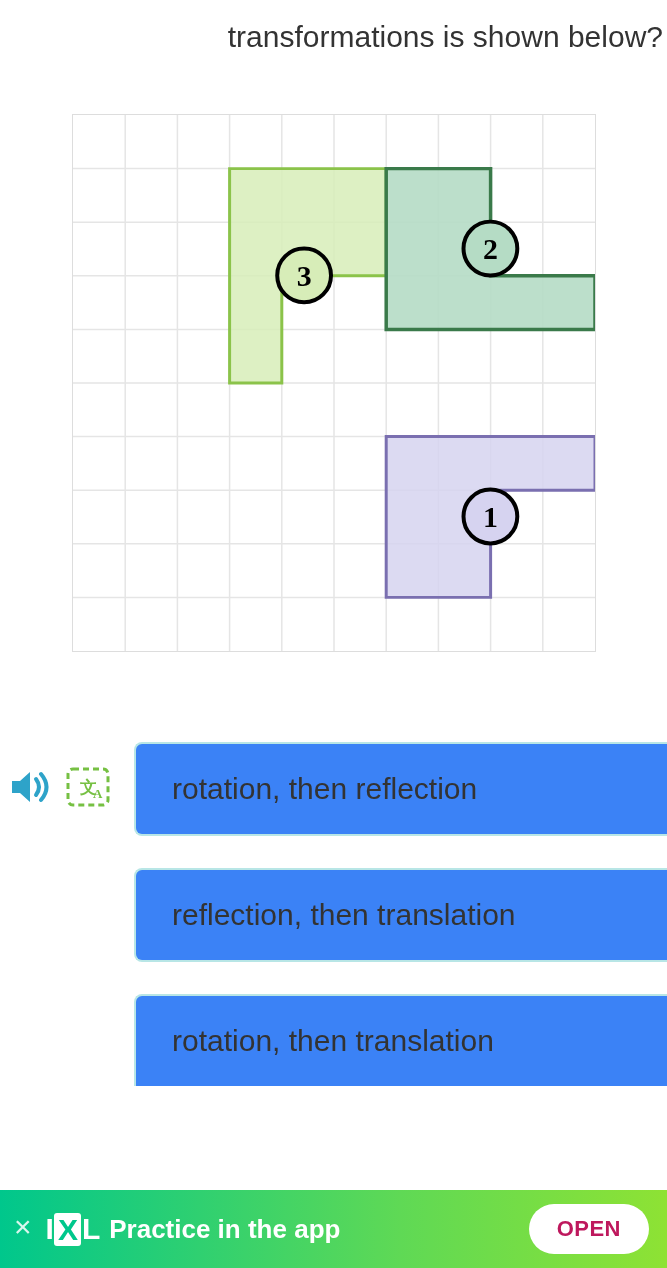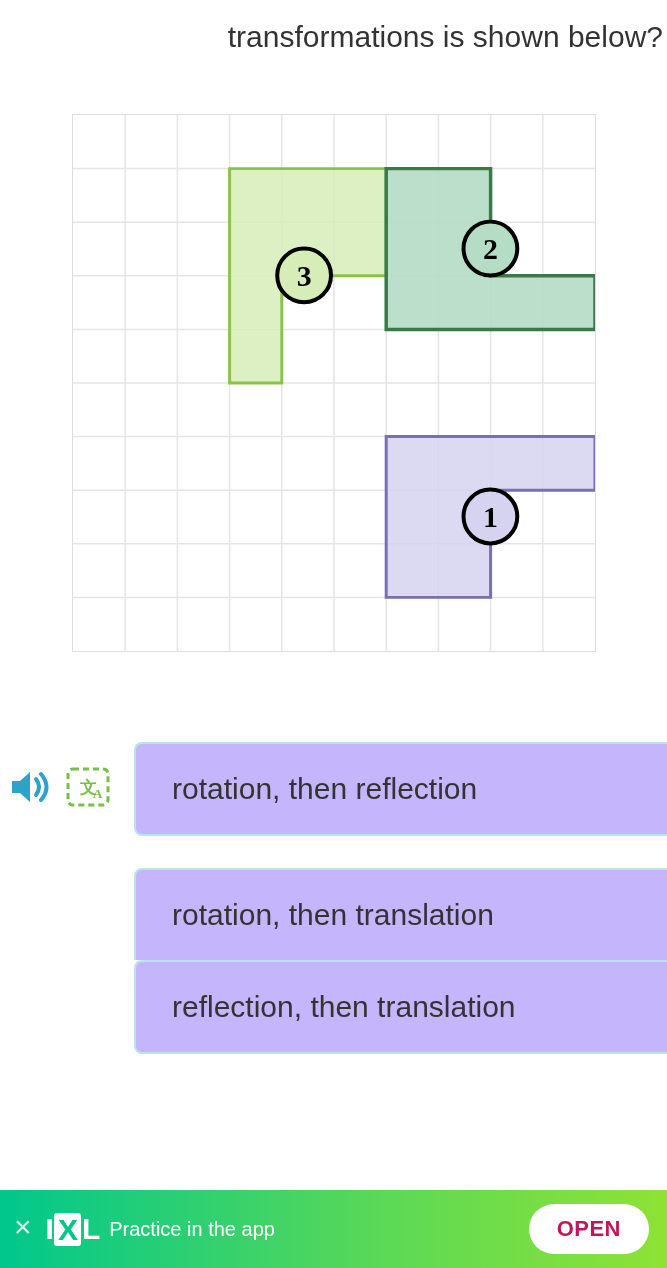--- a/index.html
+++ b/index.html
@@ -37,21 +37,21 @@
   }
   .icons-col {
     width: 128px;
     display: flex;
     align-items: center;
     gap: 12px;
     padding-left: 2px;
   }
   .answer-btn {
     flex: 1;
-    background: #c4b5fd;
+    background: #3b82f6;
     border: 2px solid #b8e6e6;
     border-right: none;
     border-radius: 8px 0 0 8px;
     padding: 28px 36px;
     font-size: 30px;
     color: #333;
     text-align: left;
     font-family: inherit;
     cursor: pointer;
   }
@@ -83,22 +83,22 @@
   .logo-x {
     background: #fff;
     color: #00c78c;
     border-radius: 3px;
     padding: 0 4px;
     margin: 0 1px;
     display: inline-block;
     line-height: 1.1;
   }
   .banner-text {
-    font-size: 20px;
-    font-weight: 400;
+    font-size: 26px;
+    font-weight: 700;
     flex: 1;
   }
   .open-btn {
     background: #fff;
     color: #be185d;
     font-weight: 800;
     font-size: 22px;
     border: none;
     border-radius: 999px;
     padding: 12px 28px;
@@ -174,28 +174,28 @@
           <rect x="2" y="2" width="40" height="36" rx="5" fill="none" stroke="#76c043" stroke-width="3" stroke-dasharray="6 4"></rect>
           <text x="14" y="26" font-size="17" font-weight="700" fill="#76c043" font-family="Verdana">文</text>
           <text x="27" y="31" font-size="13" font-weight="700" fill="#76c043" font-family="Verdana">A</text>
         </svg>
       </span>
     </div>
     <button class="answer-btn">rotation, then reflection</button>
   </div>
 
 
+  <div class="answer-row">
+    <div class="icons-col"></div>
+    <button class="answer-btn">reflection, then translation</button>
+  </div>
+
   <div class="answer-row" style="margin-bottom:0">
     <div class="icons-col"></div>
     <button class="answer-btn" style="border-bottom:none;border-radius:8px 0 0 0">rotation, then translation</button>
-  </div>
-
-  <div class="answer-row">
-    <div class="icons-col"></div>
-    <button class="answer-btn">reflection, then translation</button>
   </div>
 
 </div>
 
 <div class="banner">
   <span class="banner-close">×</span>
   <span class="logo">
     <span>I</span>
       <span class="logo-x">X</span>
       <span>L</span>

